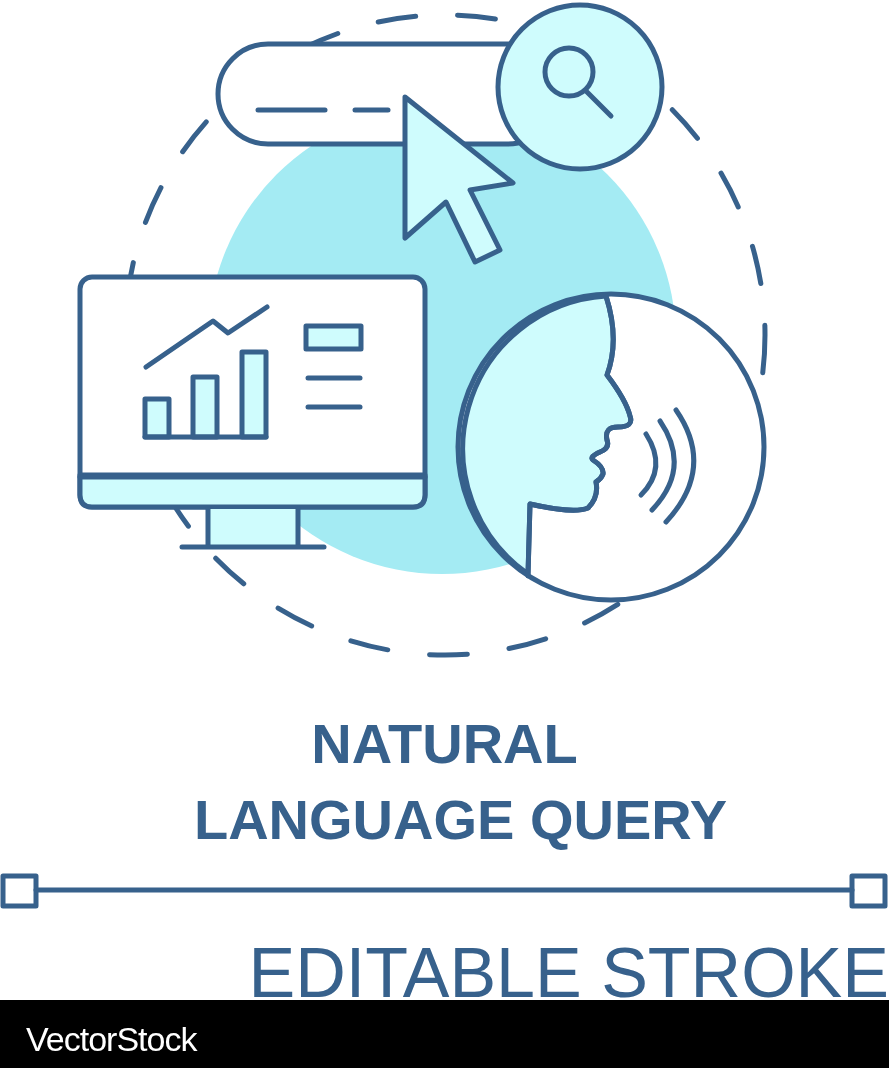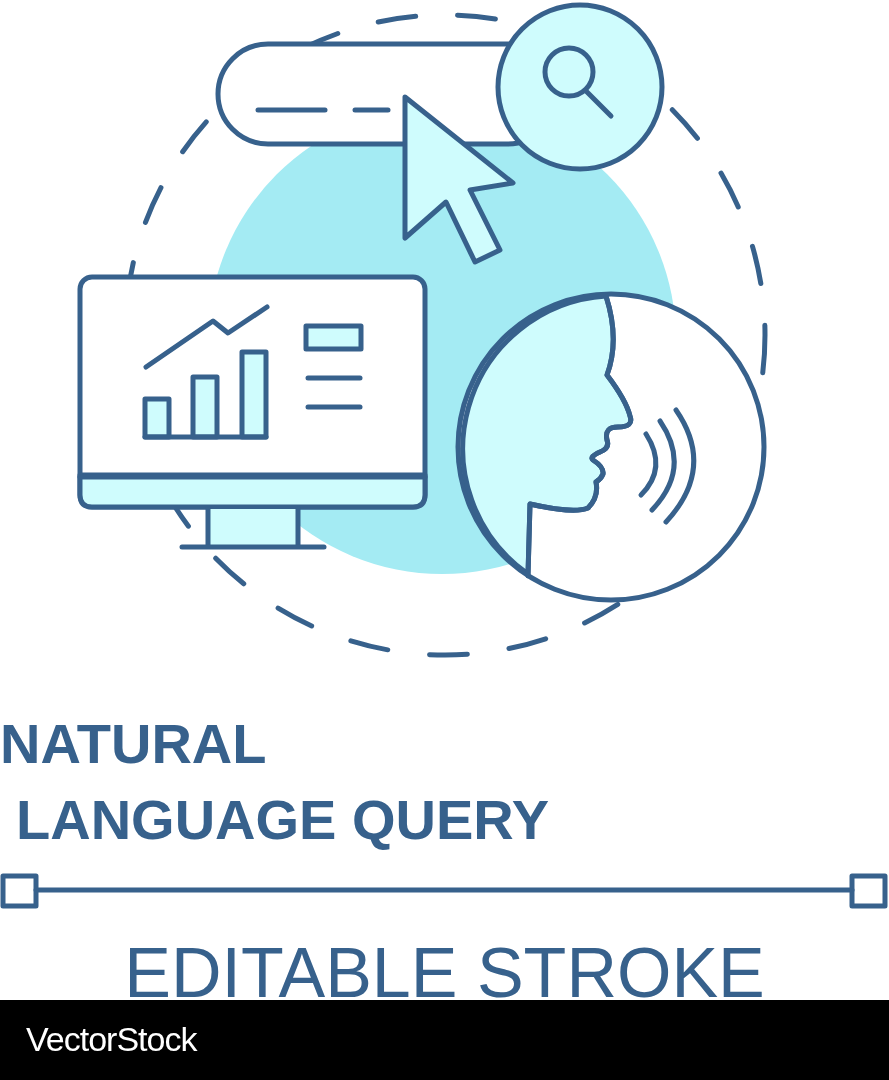--- a/index.html
+++ b/index.html
@@ -1,22 +1,22 @@
 <!DOCTYPE html>
 <html><head>
 <meta charset="utf-8">
 <style>
   html,body{margin:0;padding:0;background:#fff;}
   body{width:889px;height:1080px;position:relative;overflow:hidden;font-family:"Liberation Sans",sans-serif;}
   #art{position:absolute;left:0;top:0;}
-  .title{position:absolute;left:0;width:889px;text-align:left;color:#37618c;font-family:"Liberation Sans",sans-serif;font-weight:bold;font-size:56px;letter-spacing:0px;line-height:1;}
+  .title{position:absolute;left:0;width:889px;text-align:center;color:#37618c;font-family:"Liberation Sans",sans-serif;font-weight:bold;font-size:56px;letter-spacing:0px;line-height:1;}
   .t1{top:716px;}
   .t2{top:792px;margin-left:16px;}
-  .sub{position:absolute;left:0;width:889px;top:938px;text-align:center;color:#37618c;font-family:"Liberation Sans",sans-serif;font-size:70px;line-height:1;height:62px;overflow:hidden;}
-  .footer{position:absolute;left:0;top:1000px;width:889px;height:80px;background:#000;}
+  .sub{position:absolute;left:0;width:889px;top:938px;text-align:right;color:#37618c;font-family:"Liberation Sans",sans-serif;font-size:70px;line-height:1;height:62px;overflow:hidden;}
+  .footer{position:absolute;left:0;top:1000px;width:889px;height:68px;background:#000;}
   .brand{position:absolute;left:26px;top:20px;color:#fff;font-family:"Liberation Sans",sans-serif;font-size:34px;letter-spacing:-1px;}
   .url{position:absolute;right:28px;top:30px;color:#fff;font-family:"Liberation Sans",sans-serif;font-size:22px;letter-spacing:-0.5px;}
 </style>
 </head>
 <body>
 
 <svg id="art" width="889" height="1000" viewBox="0 0 889 1000" xmlns="http://www.w3.org/2000/svg">
   <g fill="none" stroke="#37618c" stroke-width="5" stroke-linecap="round" stroke-linejoin="round">
 
     <circle cx="442" cy="340" r="234" fill="#a4ebf3" stroke="none"></circle>

